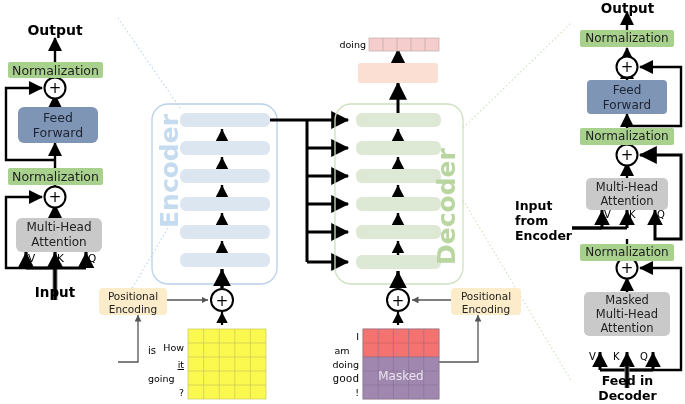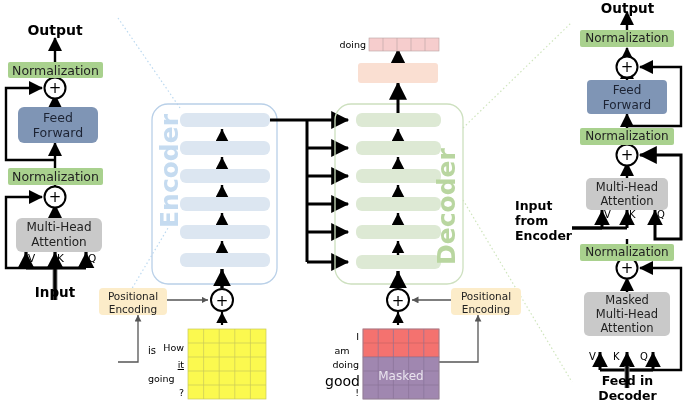--- a/index.html
+++ b/index.html
@@ -243,21 +243,21 @@
 <div class="lbl" style="left:148px;top:359px;width:36px;text-align:right;font-size:9.5px;color:#000;text-decoration:underline;">it</div>
 <div class="lbl" style="left:148px;top:373px;width:36px;text-align:left;font-size:9.5px;color:#000;">going</div>
 <div class="lbl" style="left:148px;top:387px;width:36px;text-align:right;font-size:9.5px;color:#000;">?</div>
 
 <div class="lbl" style="left:334px;top:39px;width:32px;text-align:right;font-size:9.5px;color:#000;">doing</div>
 <div class="lbl" style="left:451px;top:290px;width:70px;text-align:center;font-size:10.5px;color:#222;line-height:13px;"><span>Positional</span><br><span>Encoding</span></div>
 <div class="lbl" style="left:388px;top:292px;width:20px;text-align:center;font-size:15px;color:#000;">+</div>
 <div class="lbl" style="left:325px;top:331px;width:34px;text-align:right;font-size:9.5px;color:#000;">I</div>
 <div class="lbl" style="left:325px;top:345px;width:34px;text-align:center;font-size:9.5px;color:#000;">am</div>
 <div class="lbl" style="left:325px;top:359px;width:34px;text-align:right;font-size:9.5px;color:#000;">doing</div>
-<div class="lbl" style="left:325px;top:373px;width:34px;text-align:right;font-size:14px;color:#000;">good</div>
+<div class="lbl" style="left:325px;top:373px;width:34px;text-align:right;font-size:11px;color:#000;font-family:Liberation Mono, monospace;">good</div>
 <div class="lbl" style="left:325px;top:387px;width:34px;text-align:right;font-size:9.5px;color:#000;">!</div>
 <div class="lbl" style="left:363px;top:369px;width:76px;text-align:center;font-size:12px;color:#e9e4ee;">Masked</div>
 
 <div class="lbl" style="left:575px;top:0px;width:105px;text-align:center;font-size:13.5px;font-weight:bold;color:#000;">Output</div>
 <div class="lbl" style="left:580px;top:31px;width:94px;text-align:center;font-size:12px;color:#222;">Normalization</div>
 <div class="lbl" style="left:587px;top:83px;width:80px;text-align:center;font-size:12px;color:#1c2333;line-height:15px;"><span>Feed</span><br><span>Forward</span></div>
 <div class="lbl" style="left:580px;top:129px;width:94px;text-align:center;font-size:12px;color:#222;">Normalization</div>
 <div class="lbl" style="left:586px;top:180px;width:82px;text-align:center;font-size:11.5px;color:#222;line-height:14px;"><span>Multi-Head</span><br><span>Attention</span></div>
 <div class="lbl" style="left:604px;top:209px;font-size:10px;color:#000;">V</div>
 <div class="lbl" style="left:629px;top:209px;font-size:10px;color:#000;">K</div>

